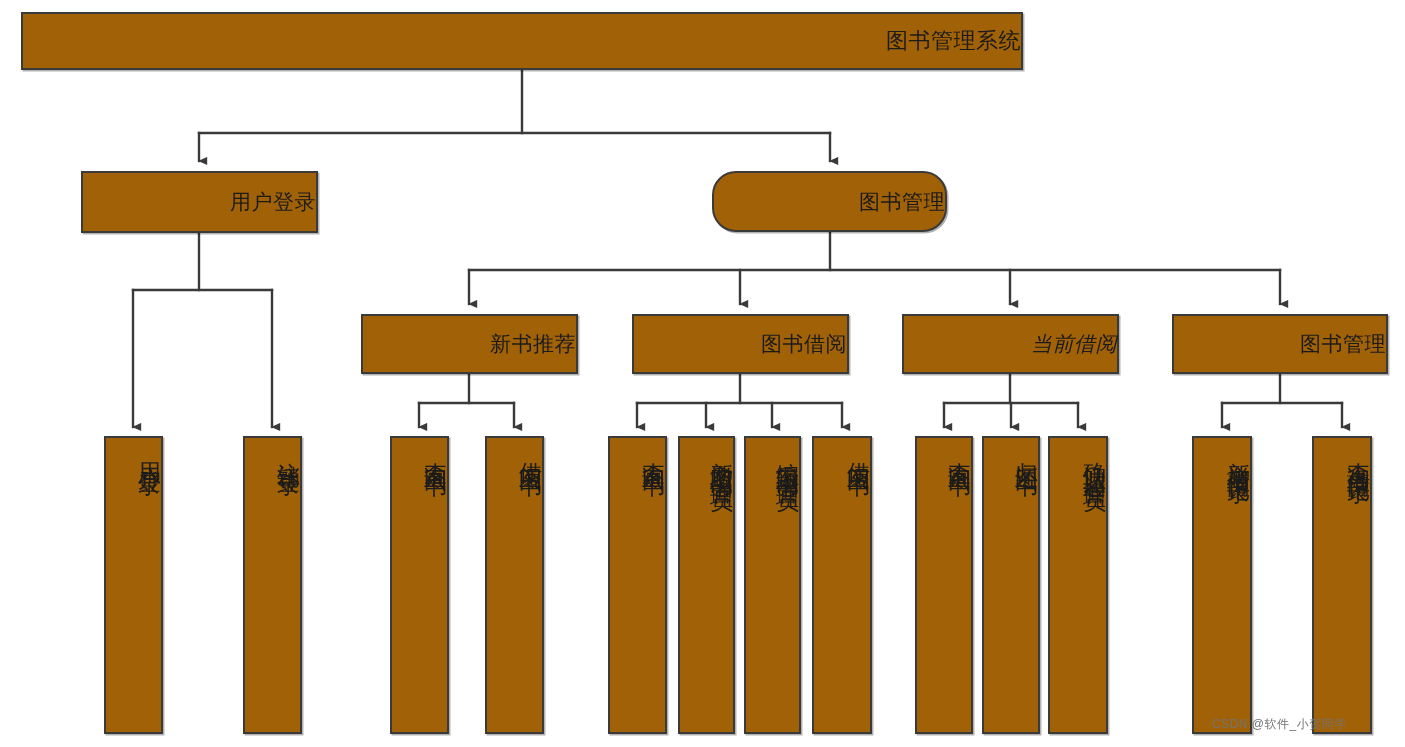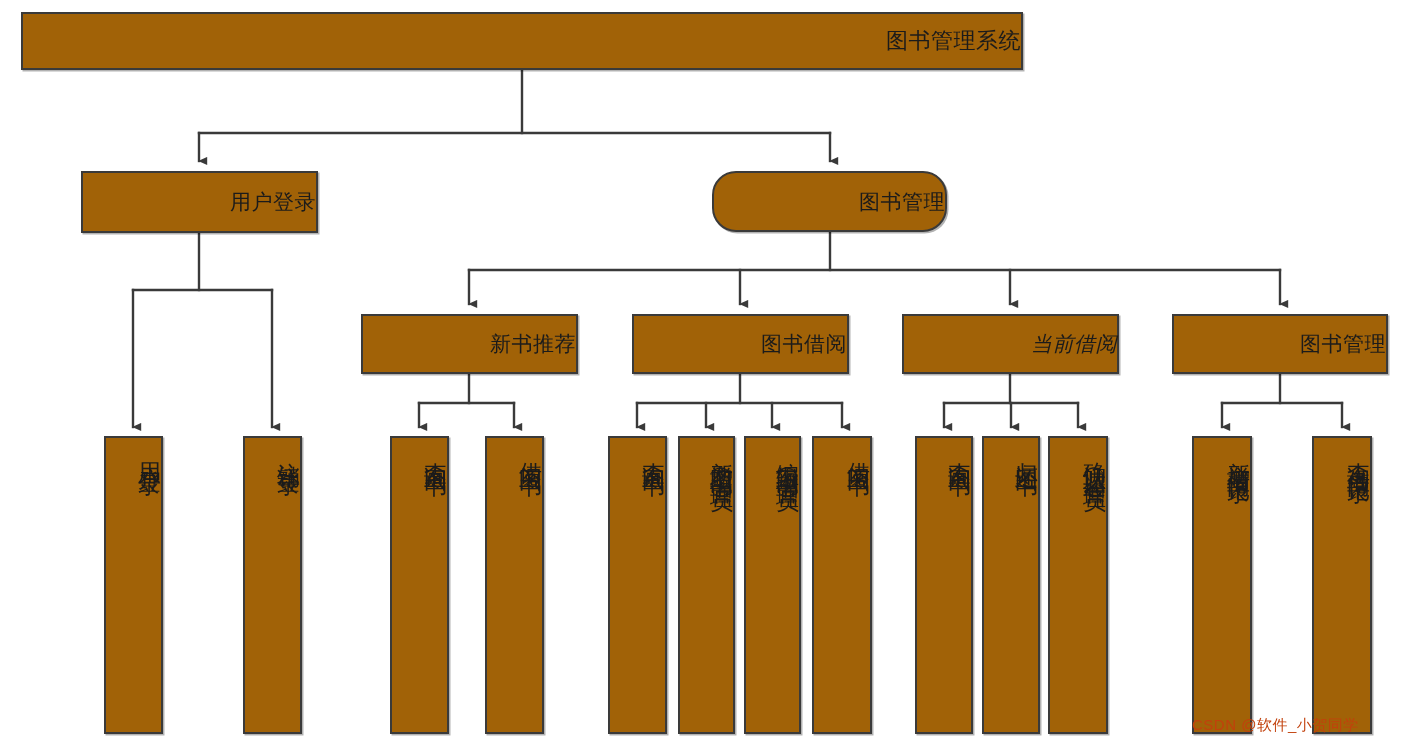--- a/index.html
+++ b/index.html
@@ -57,25 +57,26 @@
   }
   .node.v .label {
     writing-mode: vertical-rl;
     text-orientation: upright;
     font-size: 23px;
     letter-spacing: 4px;
     line-height: 1;
   }
   .watermark {
     position: absolute;
-    color: #c2410c;
-    font-size: 15px;
+    color: #737373;
+    font-size: 12px;
     white-space: nowrap;
     z-index: 5;
     letter-spacing: 0.5px;
+    padding-left: 20px;
   }
 </style>
 </head>
 <body>
 
 <div id="canvas">
 
   <svg id="wires" viewBox="0 0 1405 747" xmlns="http://www.w3.org/2000/svg">
     <defs>
       <marker id="arrow" markerWidth="11" markerHeight="11" refX="4.5" refY="8.6" orient="auto" markerUnits="userSpaceOnUse">

